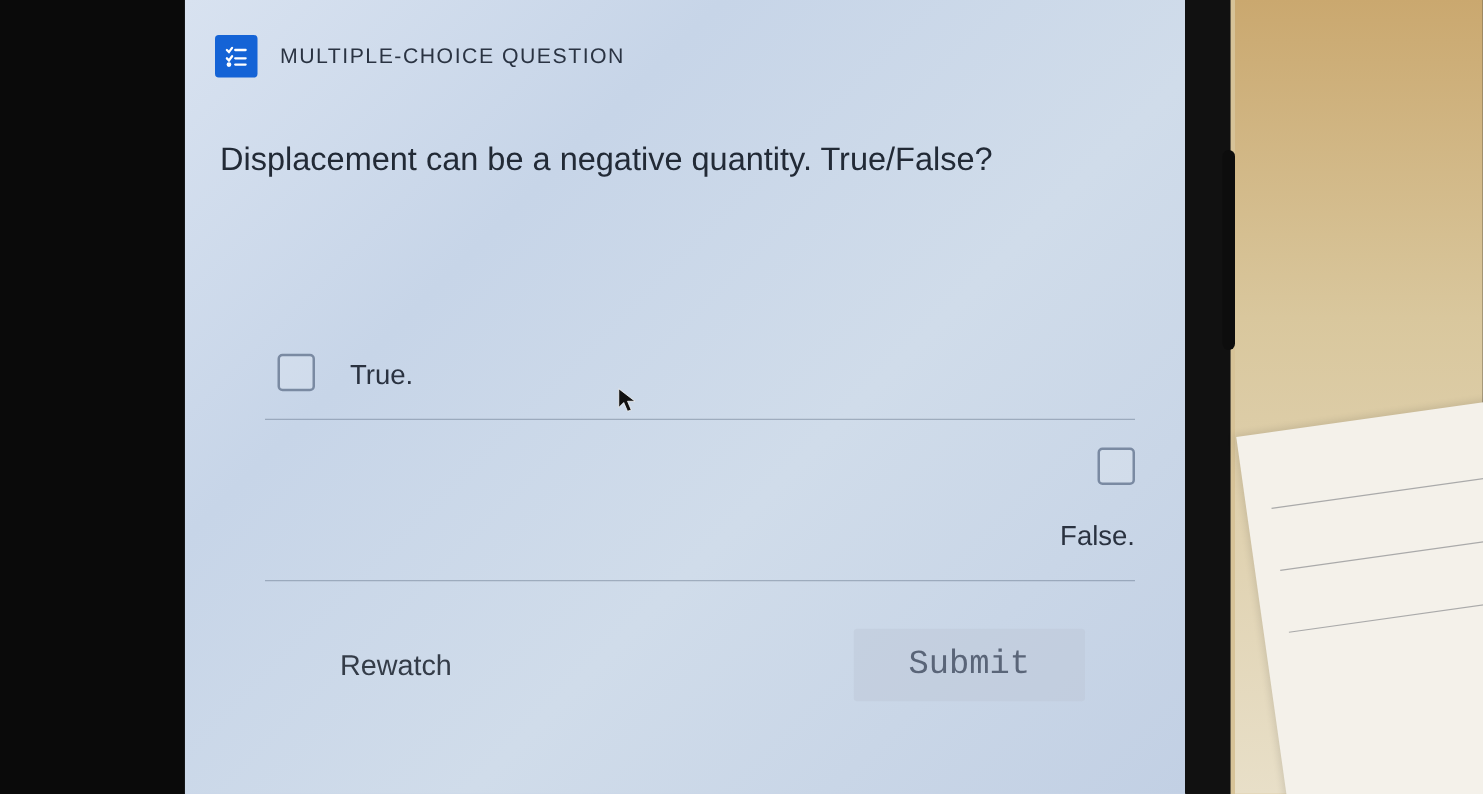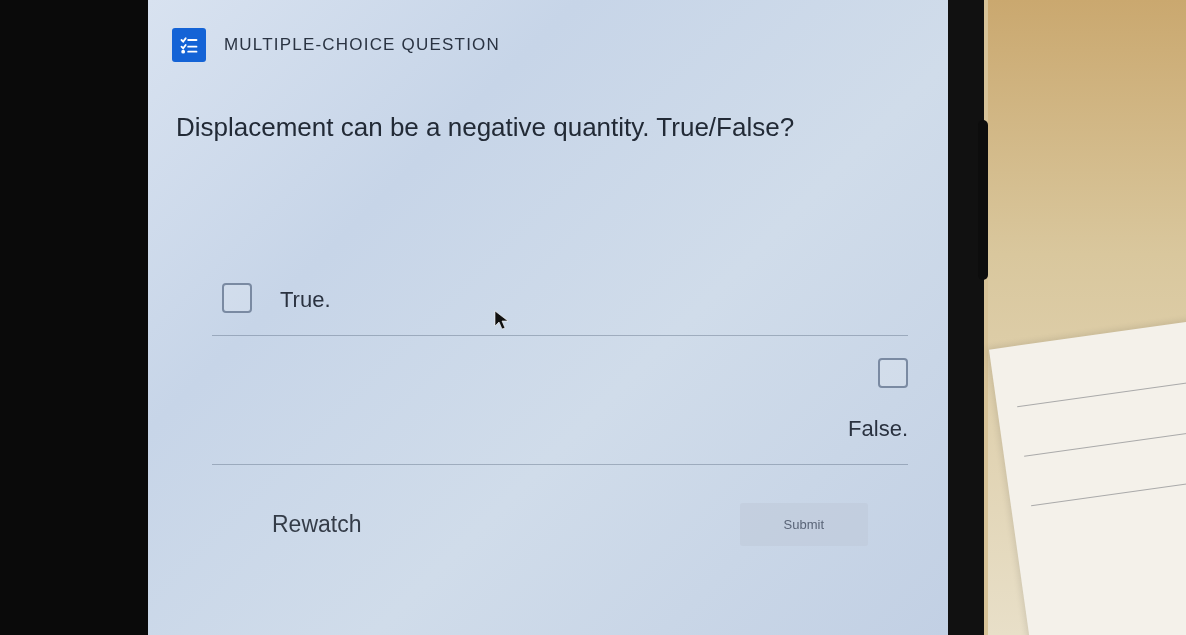--- a/index.html
+++ b/index.html
@@ -33,22 +33,22 @@
     width: 30px; height: 30px; border: 2px solid #7a8aa2; border-radius: 4px;
     background: rgba(255,255,255,0.15); flex-shrink: 0;
   }
   .opt-label { font-size: 22px; color: #2a3240; }
   .actions {
     display: flex; justify-content: space-between; align-items: center;
     margin-top: 38px; padding: 0 40px 0 100px;
   }
   .rewatch { font-size: 23px; color: #343c48; cursor: pointer; background: none; border: none; font-family: inherit; }
   .submit {
-    font-size: 13px; color: #5a6578; background: rgba(190,200,215,0.5);
-    border: none; padding: 14px 44px; border-radius: 3px; cursor: pointer; font-family: Liberation Sans, sans-serif;
+    font-size: 27px; color: #5a6578; background: rgba(190,200,215,0.5);
+    border: none; padding: 14px 44px; border-radius: 3px; cursor: pointer; font-family: Liberation Mono, monospace;
   }
   .cursor {
     position: absolute; left: 346px; top: 310px; width: 16px; height: 22px; pointer-events: none;
   }
   .bezel-right {
     position: absolute; left: 948px; top: 0; width: 36px; height: 635px; background: #111;
   }
   .bezel-bump {
     position: absolute; left: 978px; top: 120px; width: 10px; height: 160px;
     background: #0d0d0d; border-radius: 5px;

